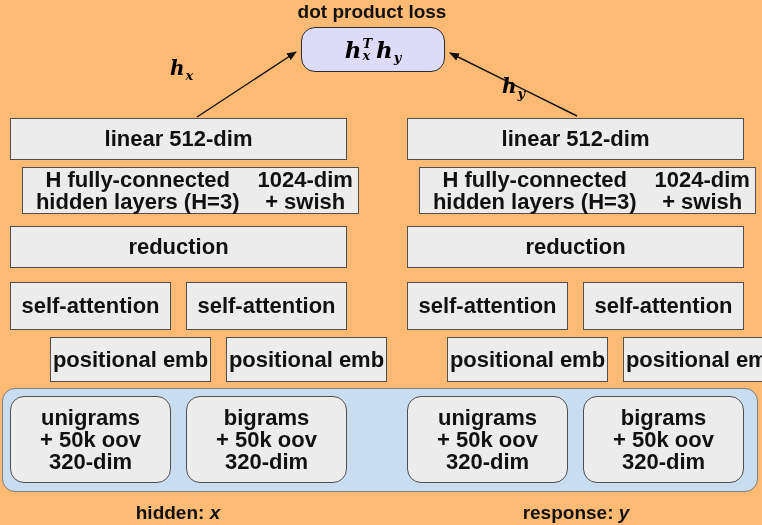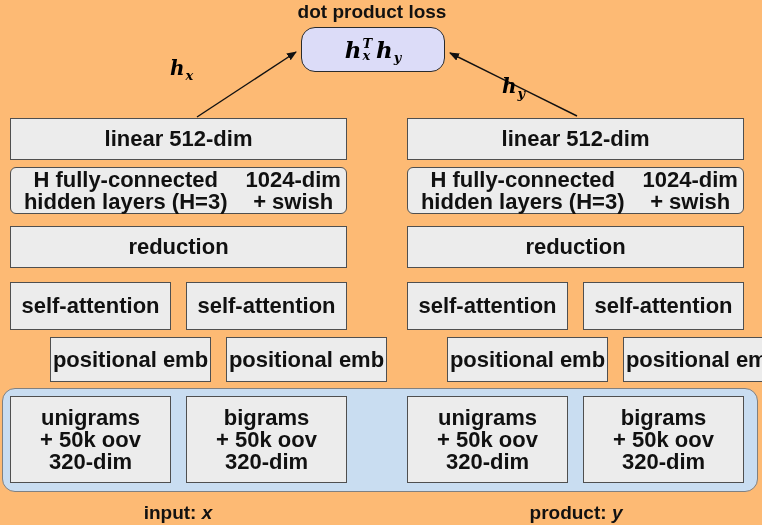--- a/index.html
+++ b/index.html
@@ -14,25 +14,25 @@
   html,body{margin:0;padding:0;background:#ffffff;}
   #stage{
     position:relative;width:762px;height:525px;background:#fdba74;
     font-family:"Liberation Sans",sans-serif;color:#111;overflow:hidden;font-weight:bold;
   }
   .box{
     position:absolute;background:var(--box-fill);border:1px solid var(--box-border);
     display:flex;align-items:center;justify-content:center;
     font-size:22px;line-height:22px;box-sizing:border-box;text-align:center;
   }
-  .emb-box{flex-direction:column;}
+  .emb-box{flex-direction:column;border-radius:14px;}
   .encoder{position:absolute;top:118px;width:337px;height:370px;}
   .enc-left{left:10px;} .enc-right{left:407px;}
   .row-linear{left:0;top:0;width:337px;height:42px;}
-  .row-hidden{left:0;top:49px;width:337px;height:47px;border-radius:6px;}
+  .row-hidden{left:12px;top:49px;width:337px;height:47px;}
   .row-reduction{left:0;top:108px;width:337px;height:42px;}
   .attn-a,.pos-a,.emb-a{left:0;width:161px;}
   .attn-b,.pos-b,.emb-b{left:176px;width:161px;}
   .attn-a,.attn-b{top:164px;height:48px;}
   .pos-a,.pos-b{top:219px;height:45px;margin-left:40px;}
   .emb-a,.emb-b{top:278px;height:87px;}
   #blue-container{
     position:absolute;left:2px;top:388px;width:756px;height:104px;box-sizing:border-box;
     background:var(--container-fill);border:1.5px solid var(--container-border);border-radius:13px;
   }
@@ -138,19 +138,19 @@
       <span>320-dim</span>
     </div>
     <div class="box emb-box emb-b">
       <span>bigrams</span>
       <span>+ 50k oov</span>
       <span>320-dim</span>
     </div>
   </div>
 
   <div id="caption-input" class="caption">
-    <span>input: </span><span class="var">x</span>
+    <span>hidden: </span><span class="var">x</span>
   </div>
   <div id="caption-response" class="caption">
-    <span>product: </span><span class="var">y</span>
+    <span>response: </span><span class="var">y</span>
   </div>
 
 </div>
 
 </body></html>

